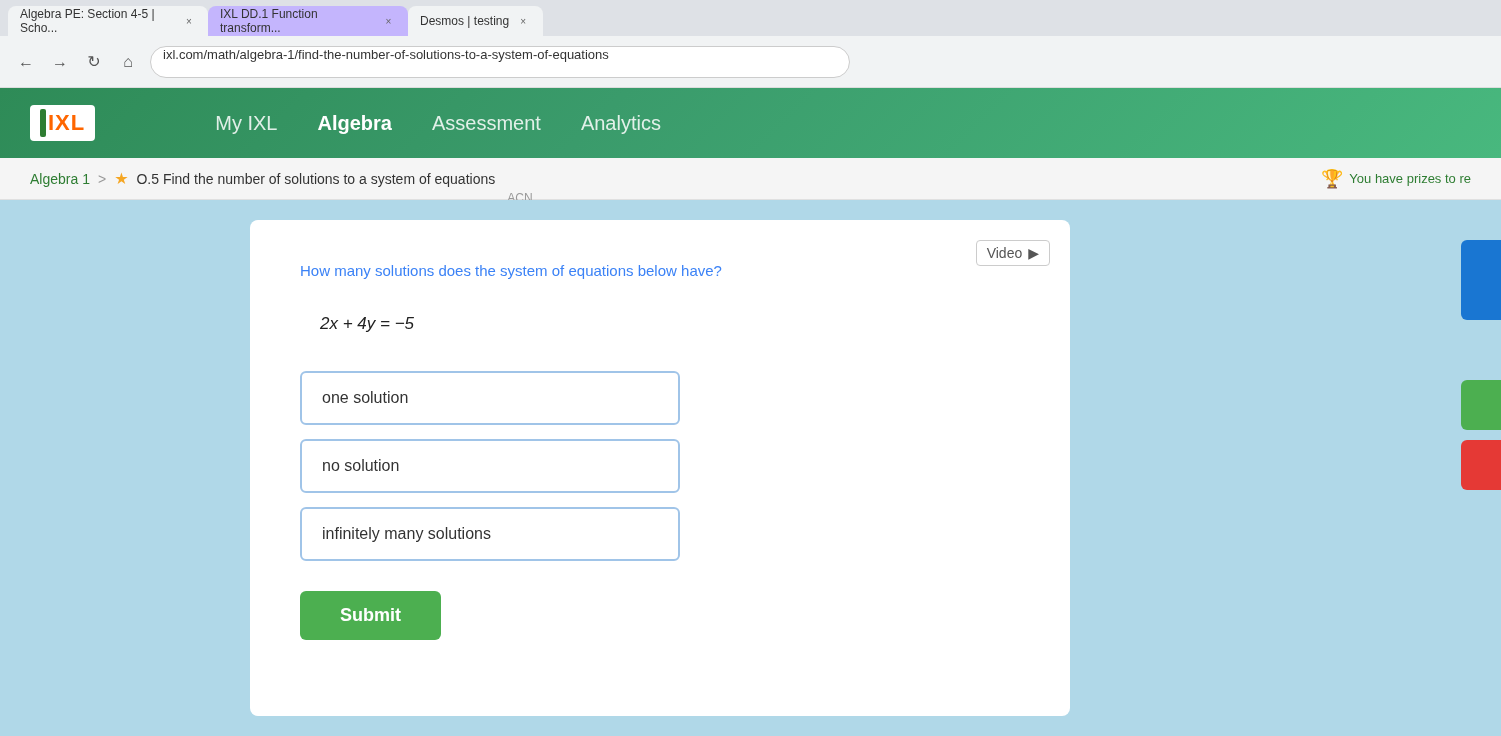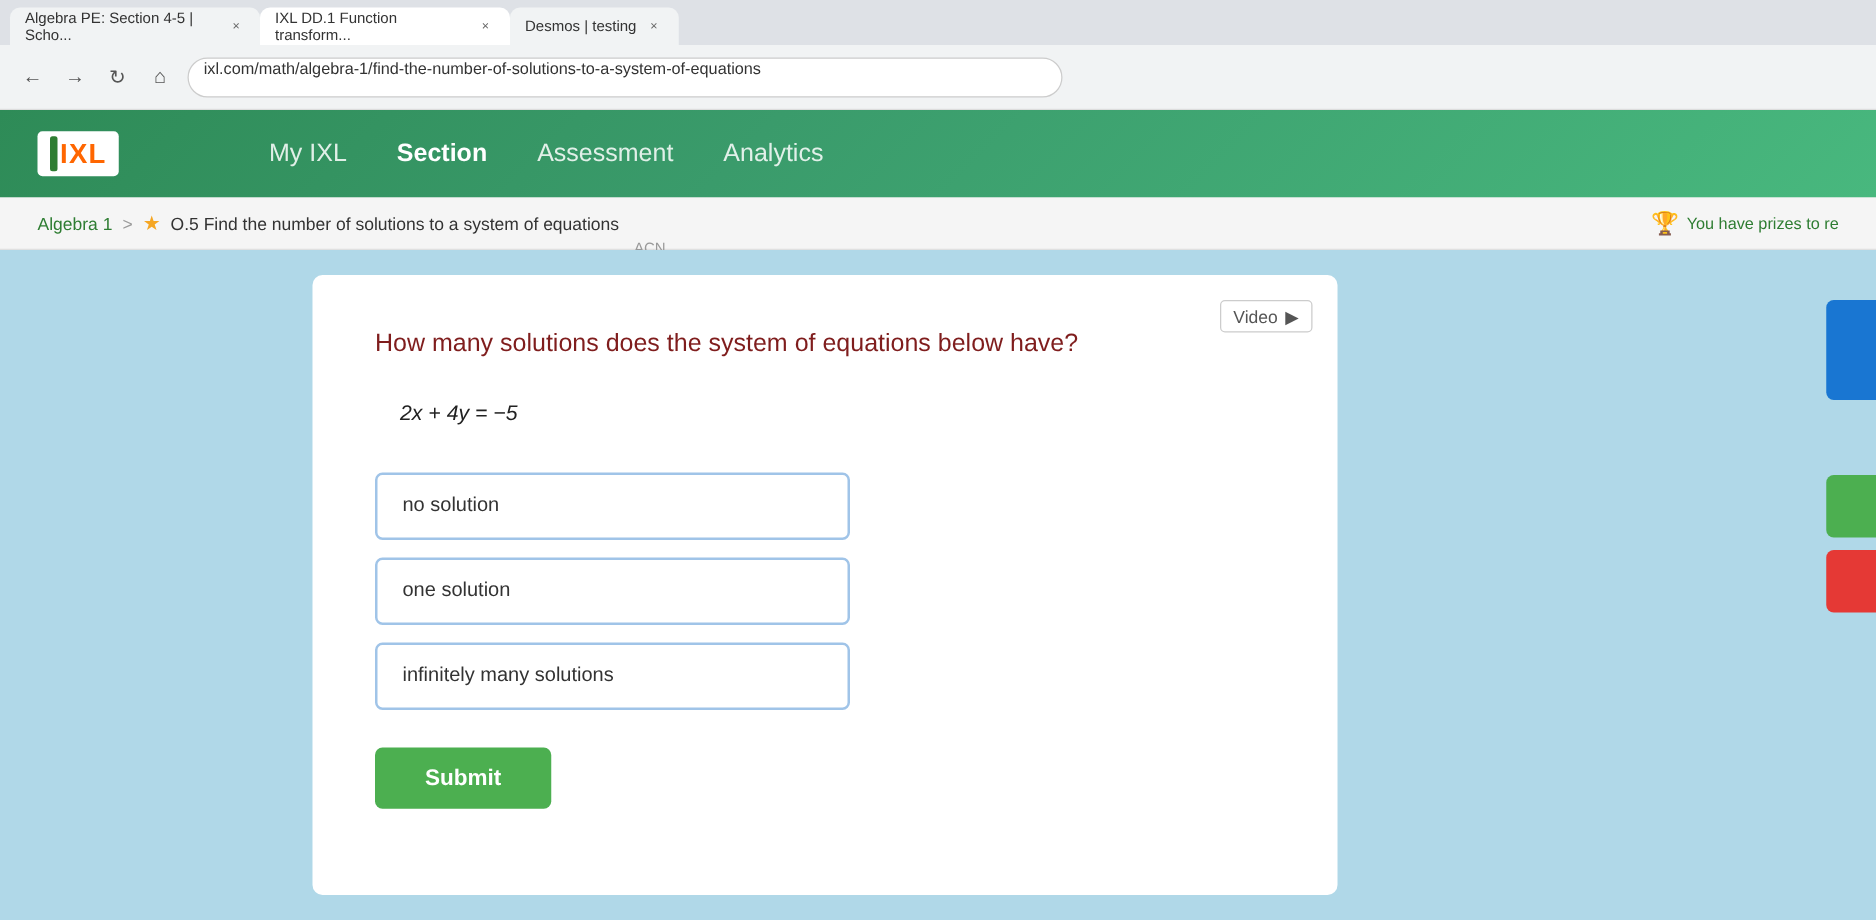--- a/index.html
+++ b/index.html
@@ -57,21 +57,21 @@
       padding: 0 12px;
       display: flex;
       align-items: center;
       font-size: 12px;
       color: #333;
       gap: 6px;
       max-width: 200px;
       overflow: hidden;
     }
     .tab.active {
-      background: #ffffff;
+      background: #c4b5fd;
     }
     .tab-close {
       width: 16px; height: 16px;
       border-radius: 50%;
       display: flex; align-items: center; justify-content: center;
       font-size: 10px;
       cursor: pointer;
       color: #666;
     }
 
@@ -188,22 +188,22 @@
       color: #555;
       font-size: 14px;
       cursor: pointer;
       border: 1px solid #ccc;
       border-radius: 4px;
       padding: 4px 10px;
       background: white;
     }
 
     .question-text {
-      font-size: 20px;
-      color: #7f1d1d;
+      font-size: 15px;
+      color: #3b82f6;
       margin-bottom: 24px;
       line-height: 1.5;
     }
     .equations {
       font-style: italic;
       font-size: 17px;
       color: #222;
       margin-bottom: 30px;
       margin-left: 20px;
       line-height: 2;
@@ -290,21 +290,21 @@
   </div>
 </div>
 
 <div class="ixl-header">
   <div class="ixl-logo">
     <div class="ixl-logo-bar"></div>
     <span class="ixl-logo-text">IXL</span>
   </div>
   <nav class="ixl-nav">
     <a class="ixl-nav-item">My IXL</a>
-    <a class="ixl-nav-item active">Section</a>
+    <a class="ixl-nav-item active">Algebra</a>
     <a class="ixl-nav-item">Assessment</a>
     <a class="ixl-nav-item">Analytics</a>
   </nav>
 </div>
 
 <div class="breadcrumb-bar">
   <a class="breadcrumb-link">Algebra 1</a>
   <span class="breadcrumb-sep">&gt;</span>
   <span class="breadcrumb-star">★</span>
   <span class="breadcrumb-current">O.5 Find the number of solutions to a system of equations</span>
@@ -328,22 +328,22 @@
 
     
     <div class="question-text">How many solutions does the system of equations below have?</div>
 
     
     <div class="equations">
       <span class="eq-line">2x + 4y = −5</span>
     </div>
 
     
+    <div class="answer-option">one solution</div>
     <div class="answer-option">no solution</div>
-    <div class="answer-option">one solution</div>
     <div class="answer-option">infinitely many solutions</div>
 
     
     <button class="submit-btn">Submit</button>
   </div>
 
   <div style="position:absolute; right:0; top:0; height:100%; display:flex; flex-direction:column; align-items:flex-end; padding-top:20px; gap:0;">
     <div class="right-btn-blue"></div>
     <div class="right-btn-green"></div>
     <div class="right-btn-red"></div>

